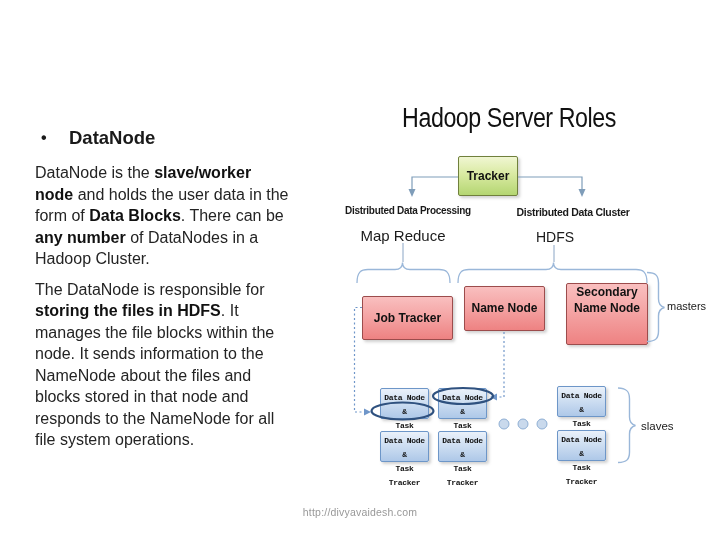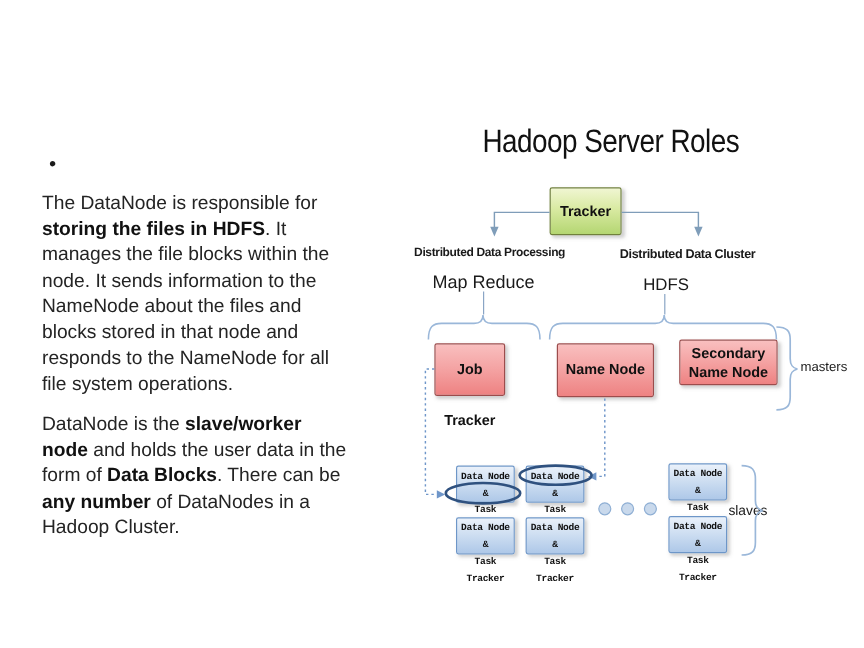--- a/index.html
+++ b/index.html
@@ -26,53 +26,54 @@
          border-radius:2px; box-shadow:2px 2px 3px rgba(120,120,120,0.35); }
   .clients-box {
     left:458px; top:156px; width:60px; height:40px; line-height:38px; font-size:12px;
     background:linear-gradient(#f0f6d2, #d9eaa2 45%, #b4d672);
     border:1px solid #70803c;
   }
   .red-box {
     background:linear-gradient(#f9bfbf, #f4a2a2 50%, #ee8282);
     border:1px solid #9c4c4c; font-size:12px;
   }
-  .jobtracker-box { left:362px; top:286px; width:59px; height:44px; line-height:42px; }
+  .jobtracker-box { left:362px; top:296px; width:91px; height:44px; line-height:42px; }
   .namenode-box  { left:464px; top:286px; width:81px; height:45px; line-height:43px; }
-  .secondary-box { left:566px; top:283px; width:82px; height:38px; line-height:16px;
-                   display:flex; flex-direction:column; justify-content:center; }
+  .secondary-box { left:566px; top:283px; width:82px; height:62px; line-height:16px;
+                   display:flex; flex-direction:column; }
   .slave-box {
     width:49px; height:31px; font-size:8px; letter-spacing:-0.3px; line-height:14px;
     padding-top:2px; background:linear-gradient(#eaf1fa, #cfdff2 45%, #aec8e8);
     border:1px solid #6d96c8; border-radius:2px;font-family:Liberation Mono, monospace;
   }
   .slave-box span { display:block; }
   .lbl { position:absolute; color:#1a1a1a; white-space:nowrap; }
   .lbl-center { text-align:center; }
   .ddp { left:308px; top:205px; width:200px; font-size:10px; font-weight:bold; letter-spacing:-0.3px; }
   .mapreduce { left:343px; top:227px; width:120px; font-size:15px; }
   .dds { left:473px; top:206px; width:200px; font-size:10.5px; font-weight:bold; letter-spacing:-0.3px; }
   .hdfs { left:495px; top:229px; width:120px; font-size:14px; }
   .masters { left:667px; top:300px; font-size:11px; }
-  .slaves  { left:607px; top:420px; font-size:11.5px; }
+  .slaves  { left:641px; top:420px; font-size:11.5px; }
   .connectors { position:absolute; left:0; top:0; pointer-events:none; }
   .footer { position:absolute; left:0; top:506px; width:720px; text-align:center;
             font-size:10.5px; color:#989898; letter-spacing:0.2px; }
 </style>
 </head>
 <body>
 
 <div class="slide">
 
   <div class="left-panel">
     <div class="head">
       <span class="bullet">•</span>
+      <span>DataNode</span>
     </div>
+    <p class="para p1"><span>DataNode is the </span><b>slave/worker node</b><span> and holds the user data in the form of </span><b>Data Blocks</b><span>. There can be </span><b>any number</b><span> of DataNodes in a Hadoop Cluster.</span></p>
     <p class="para p2"><span>The DataNode is responsible for </span><b>storing the files in HDFS</b><span>. It manages the file blocks within the node. It sends information to the NameNode about the files and blocks stored in that node and responds to the NameNode for all file system operations.</span></p>
-    <p class="para p1"><span>DataNode is the </span><b>slave/worker node</b><span> and holds the user data in the form of </span><b>Data Blocks</b><span>. There can be </span><b>any number</b><span> of DataNodes in a Hadoop Cluster.</span></p>
   </div>
 
   <div class="dg-title">Hadoop Server Roles</div>
 
   <div class="box clients-box">Tracker</div>
 
   <div class="lbl lbl-center ddp">Distributed Data Processing</div>
   <div class="lbl lbl-center mapreduce">Map Reduce</div>
   <div class="lbl lbl-center dds">Distributed Data Cluster</div>
   <div class="lbl lbl-center hdfs">HDFS</div>
@@ -153,13 +154,14 @@
     <g>
       <ellipse cx="463" cy="396" rx="30" ry="8" stroke="#2f517f" stroke-width="2.2" fill="none"></ellipse>
     </g>
     <g>
       <circle cx="504" cy="424" r="5" fill="#c9d9ec" stroke="#8fafd4" stroke-width="1"></circle>
       <circle cx="523" cy="424" r="5" fill="#c9d9ec" stroke="#8fafd4" stroke-width="1"></circle>
       <circle cx="542" cy="424" r="5" fill="#c9d9ec" stroke="#8fafd4" stroke-width="1"></circle>
     </g>
   </svg>
 
+  <div class="footer">http://divyavaidesh.com</div>
 </div>
 
 </body></html>

